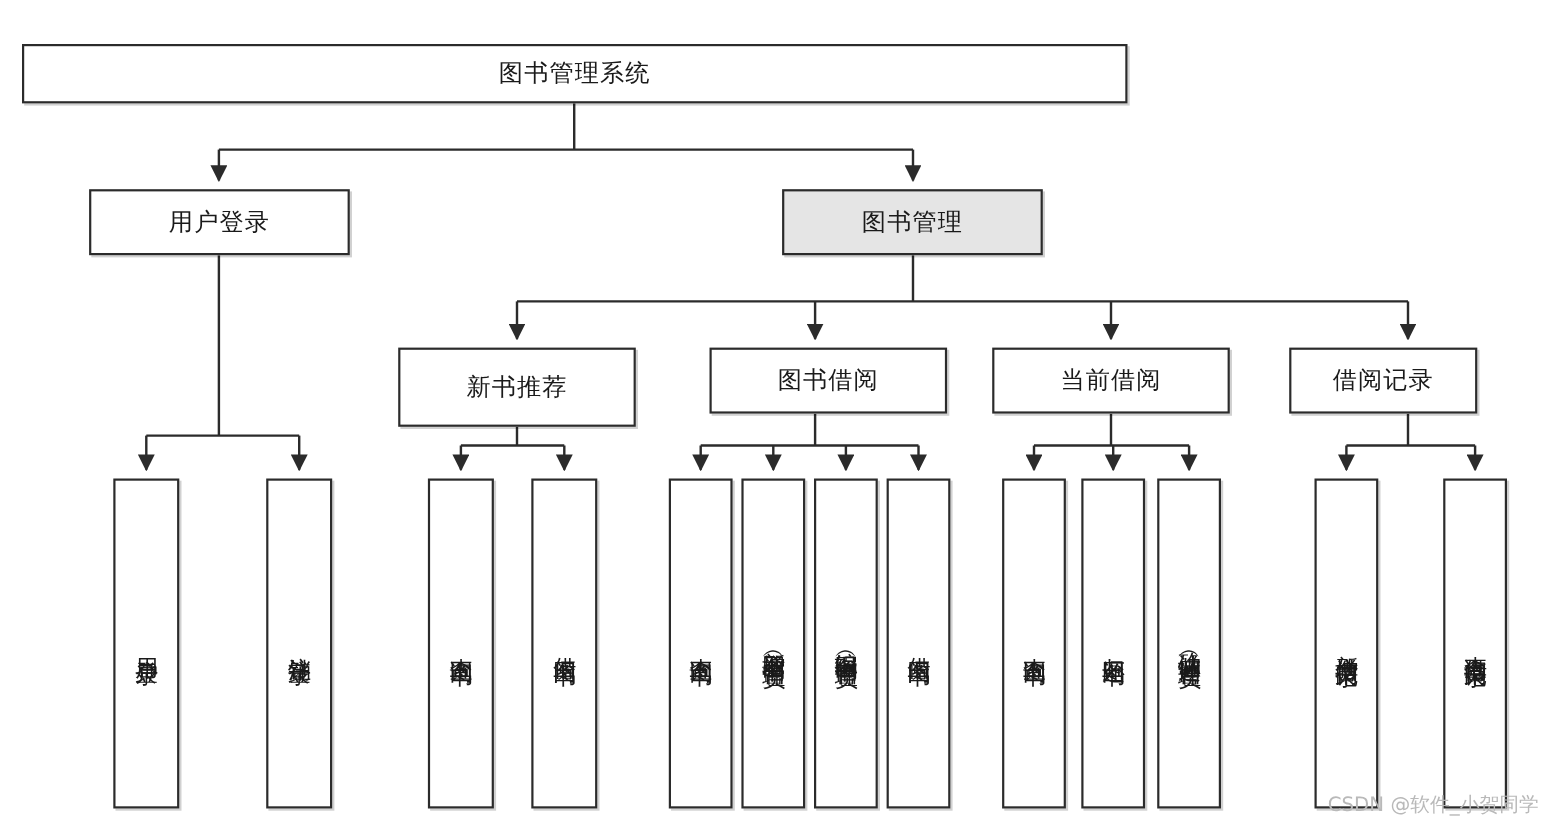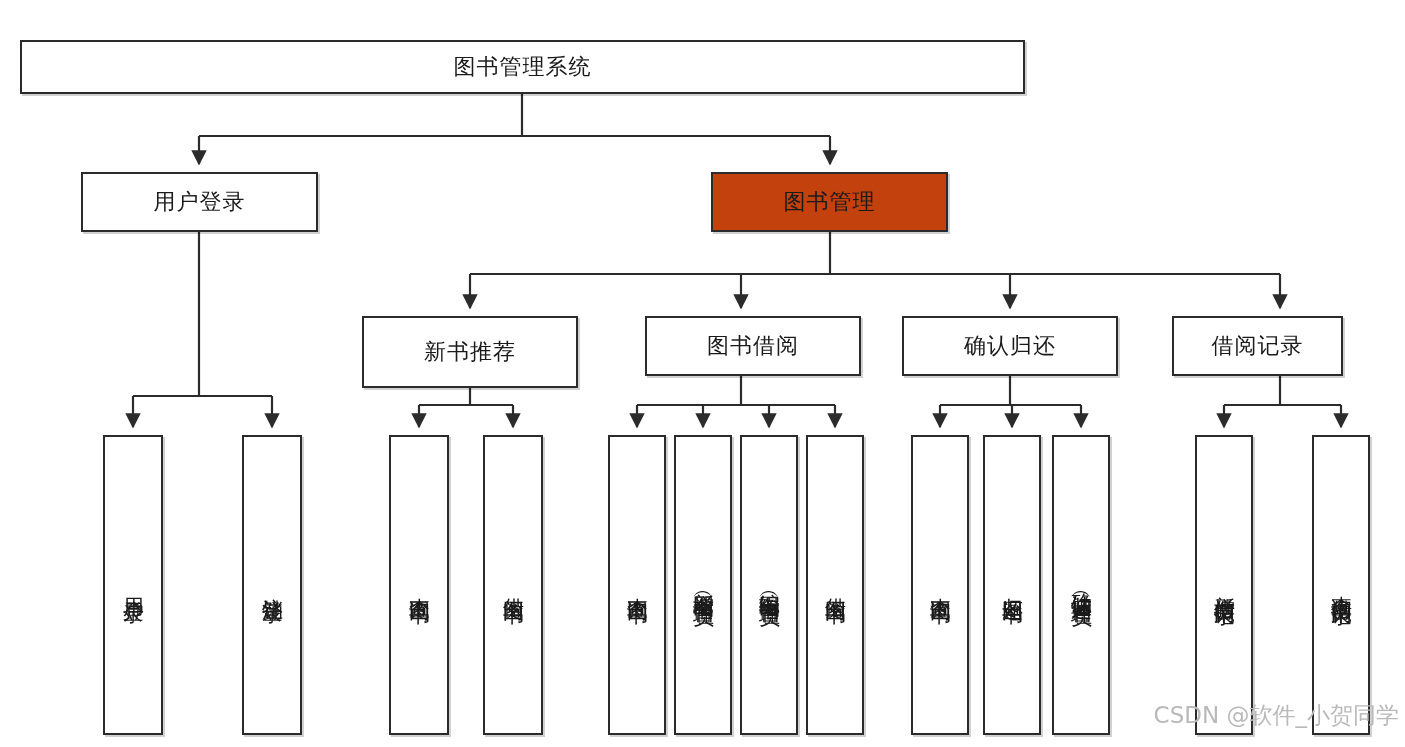--- a/index.html
+++ b/index.html
@@ -52,22 +52,22 @@
     text-align: center;
   }
   .node-v span {
     writing-mode: vertical-rl;
     text-orientation: upright;
     display: block;
   }
   .watermark {
     position: absolute;
     right: 6px;
-    bottom: 16px;
-    font-size: 23px;
+    bottom: 4px;
+    font-size: 18px;
     color: #b9b9b9;
     white-space: nowrap;
     user-select: none;
     text-align: center;
   }
 </style>
 </head>
 <body>
 
 <div id="diagram-root">
@@ -118,25 +118,25 @@
       <path d="M 1280 376 L 1280 405"></path>
       <path d="M 1224 405 L 1341 405"></path>
       <path d="M 1224 405 L 1224 427" marker-end="url(#arrow)"></path>
       <path d="M 1341 405 L 1341 427" marker-end="url(#arrow)"></path>
     </g>
   </svg>
 
   <div class="node node-h" style="left: 20px; top: 14px; width: 1005px; height: 54px; border-color: rgb(43, 43, 43); background: rgb(255, 255, 255); color: rgb(26, 26, 26); margin-top: 26px;">图书管理系统</div>
 
   <div class="node node-h" style="left: 81px; top: 172px; width: 237px; height: 60px; border-color: rgb(43, 43, 43); background: rgb(255, 255, 255); color: rgb(26, 26, 26);">用户登录</div>
-  <div class="node node-h" style="left: 711px; top: 172px; width: 237px; height: 60px; border-color: rgb(43, 43, 43); background: #c2410c; color: rgb(26, 26, 26);">图书管理</div>
+  <div class="node node-h" style="left: 711px; top: 172px; width: 237px; height: 60px; border-color: rgb(43, 43, 43); background: #e5e5e5; color: rgb(26, 26, 26);">图书管理</div>
 
   <div class="node node-h" style="left: 362px; top: 316px; width: 216px; height: 72px; border-color: rgb(43, 43, 43); background: rgb(255, 255, 255); color: rgb(26, 26, 26);">新书推荐</div>
   <div class="node node-h" style="left: 633px; top: 316px; width: 216px; height: 60px; border-color: rgb(43, 43, 43); background: rgb(255, 255, 255); color: rgb(26, 26, 26); margin-left: 12px;">图书借阅</div>
-  <div class="node node-h" style="left: 902px; top: 316px; width: 216px; height: 60px; border-color: rgb(43, 43, 43); background: rgb(255, 255, 255); color: rgb(26, 26, 26);">确认归还</div>
+  <div class="node node-h" style="left: 902px; top: 316px; width: 216px; height: 60px; border-color: rgb(43, 43, 43); background: rgb(255, 255, 255); color: rgb(26, 26, 26);">当前借阅</div>
   <div class="node node-h" style="left: 1172px; top: 316px; width: 171px; height: 60px; border-color: rgb(43, 43, 43); background: rgb(255, 255, 255); color: rgb(26, 26, 26);">借阅记录</div>
 
   <div class="node node-v" style="left: 103px; top: 435px; width: 60px; height: 300px; border-color: rgb(43, 43, 43); background: rgb(255, 255, 255); color: rgb(26, 26, 26);">
       <span>用户登录</span>
     </div>
   <div class="node node-v" style="left: 242px; top: 435px; width: 60px; height: 300px; border-color: rgb(43, 43, 43); background: rgb(255, 255, 255); color: rgb(26, 26, 26);">
       <span>注销登录</span>
     </div>
   <div class="node node-v" style="left: 389px; top: 435px; width: 60px; height: 300px; border-color: rgb(43, 43, 43); background: rgb(255, 255, 255); color: rgb(26, 26, 26);">
       <span>查询图书</span>

